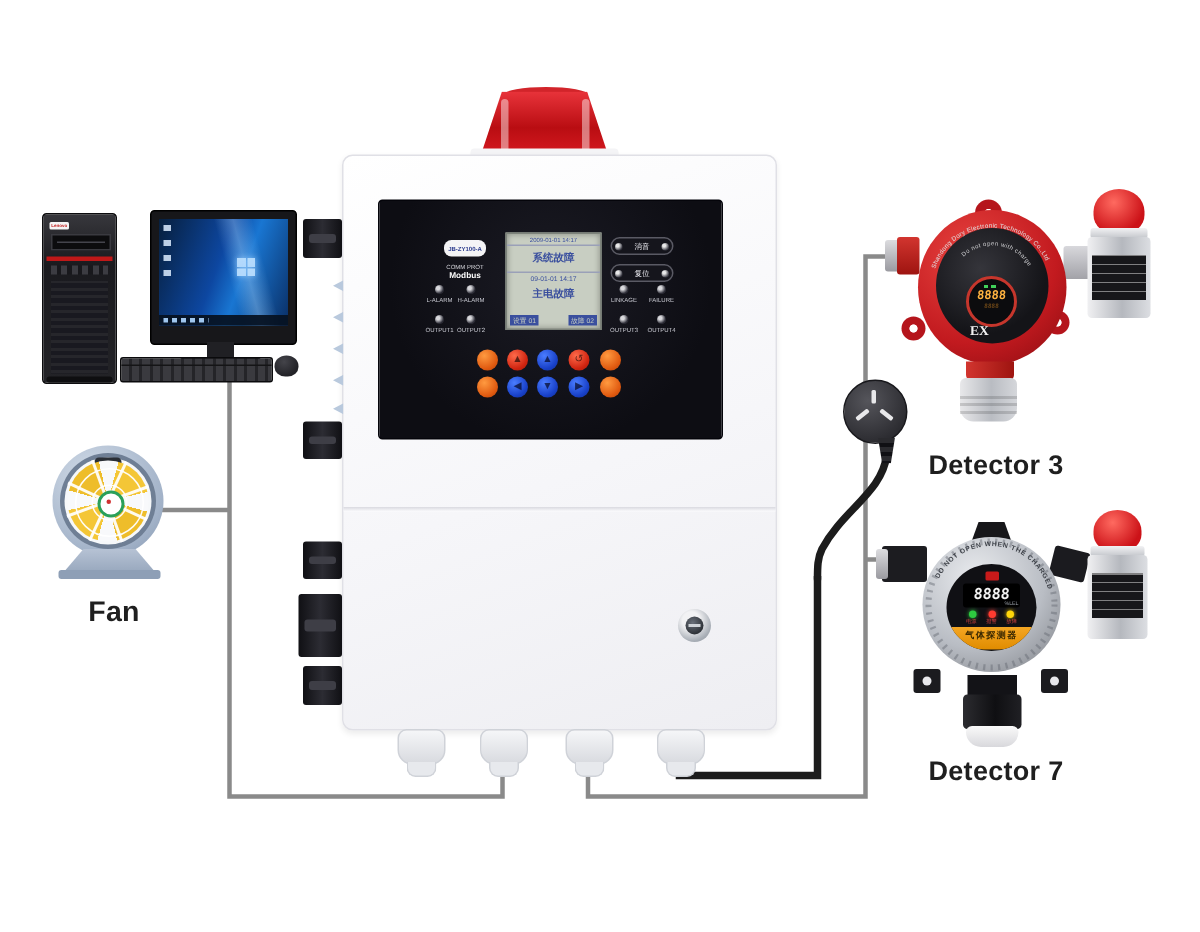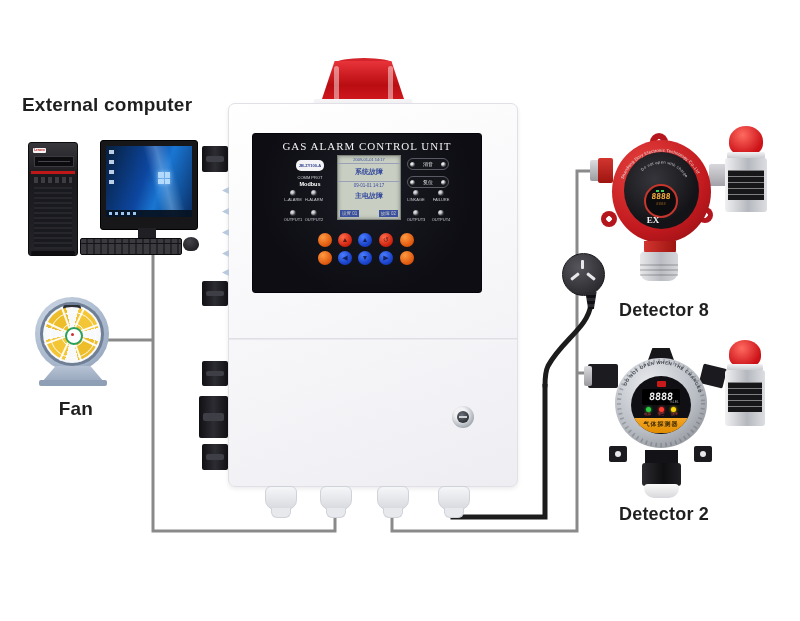--- a/index.html
+++ b/index.html
@@ -247,21 +247,20 @@
   <div class="blk" style="left:202px;top:361px;width:26px;height:25px"></div>
   <div class="blk" style="left:199px;top:396px;width:29px;height:42px"></div>
   <div class="blk" style="left:202px;top:444px;width:26px;height:26px"></div>
   <div class="tick" style="top:186px"></div>
   <div class="tick" style="top:207px"></div>
   <div class="tick" style="top:228px"></div>
   <div class="tick" style="top:249px"></div>
   <div class="tick" style="top:268px"></div>
 
   <div class="abs panel">
-    <div class="abs panel-title">GAS ALARM CONTROL UNIT</div>
     <div class="abs badge">JB-ZY100-A</div>
     <div class="abs comm">
       <span>COMM PROT</span>
       <b>Modbus</b>
     </div>
     <div class="abs lcd">
       <div class="hd">2009-01-01 14:17</div>
       <div class="big">系统故障</div>
       <div class="ts">09-01-01 14:17</div>
       <div class="big">主电故障</div>
@@ -416,17 +415,16 @@
     </div>
     <div class="abs d2-neck"></div>
     <div class="abs d2-cyl"></div>
     <div class="abs d2-cap"></div>
     <div class="snd-dome" style="left:729px;top:340px;width:32px;height:28px"></div>
     <div class="snd-collar" style="left:727px;top:364px;width:36px;height:7px"></div>
     <div class="snd-body" style="left:725px;top:370px;width:40px;height:56px"></div>
     <div class="snd-band" style="left:728px;top:382px;width:34px;height:30px"></div>
   </div>
 
-  <div class="lbl" style="left:22px;top:94px">External computer</div>
   <div class="lbl ctr" style="left:36px;top:398px;width:80px">Fan</div>
-  <div class="lbl ctr" style="left:608px;top:300px;width:112px;font-size:18px">Detector 8</div>
-  <div class="lbl ctr" style="left:608px;top:504px;width:112px;font-size:18px">Detector 2</div>
+  <div class="lbl ctr" style="left:608px;top:300px;width:112px;font-size:18px">Detector 3</div>
+  <div class="lbl ctr" style="left:608px;top:504px;width:112px;font-size:18px">Detector 7</div>
 </div>
 
 </body></html>

